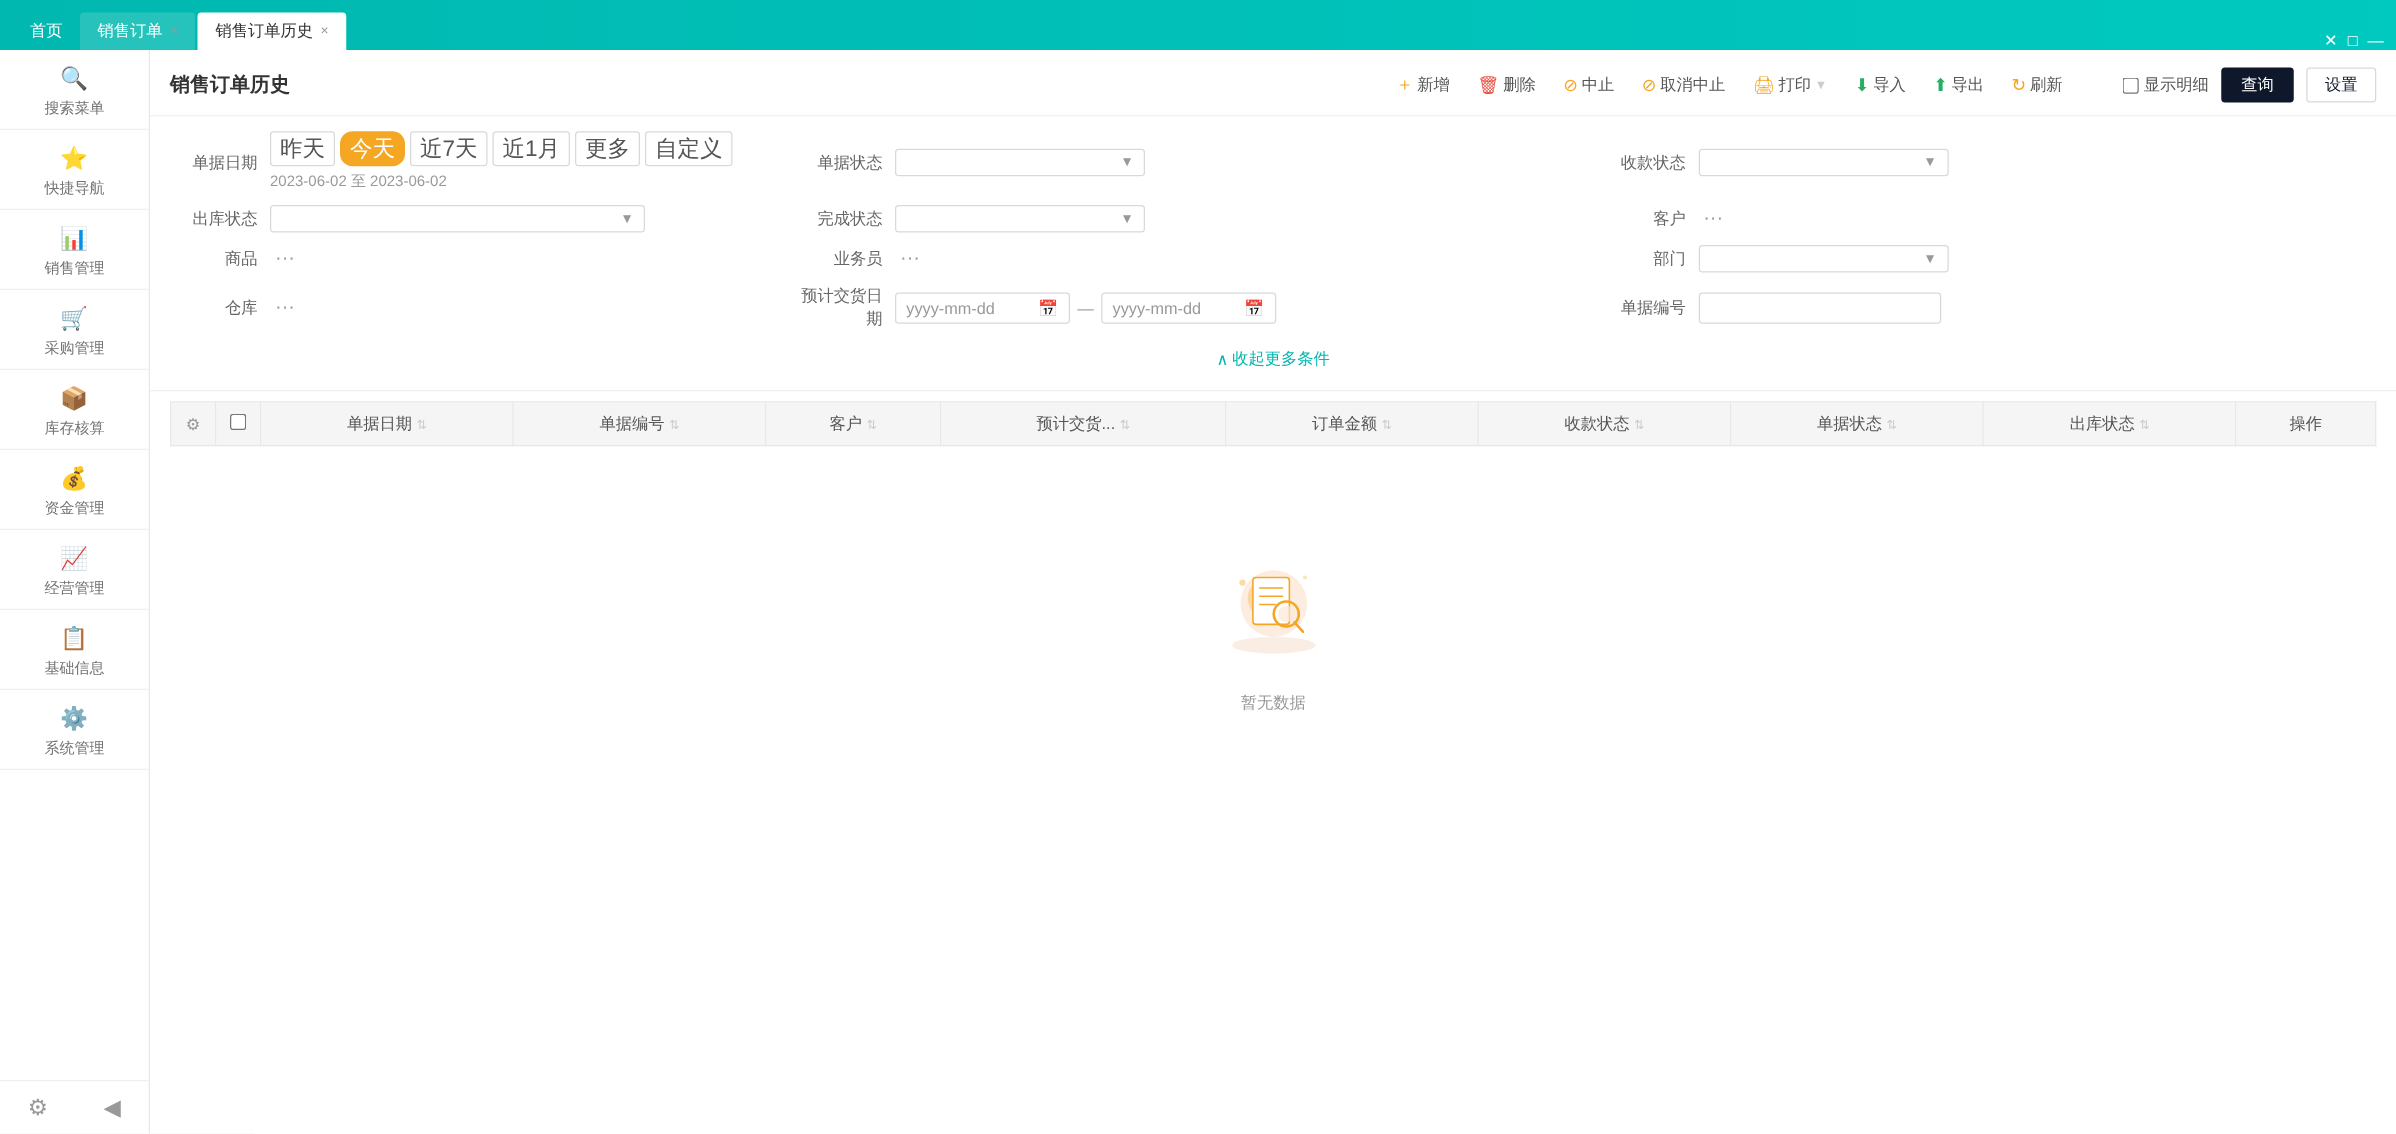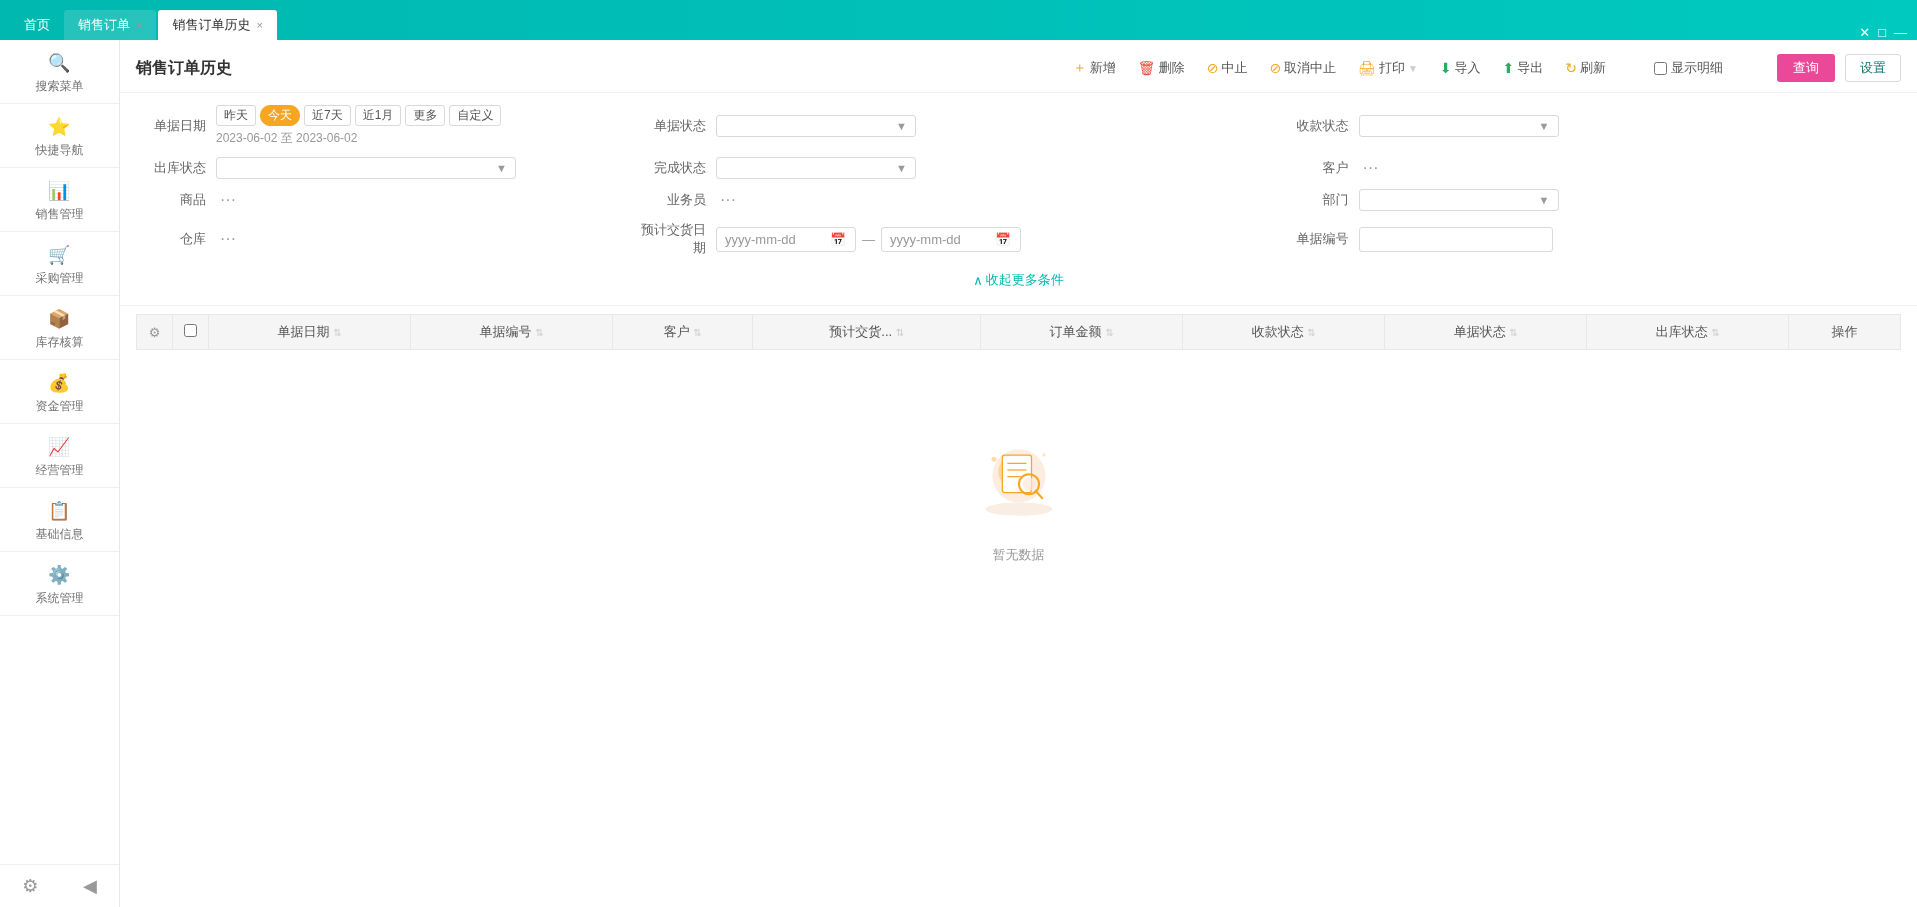--- a/index.html
+++ b/index.html
@@ -112,32 +112,31 @@
       color: #555;
       font-size: 13px;
       padding: 3px 6px;
       border-radius: 3px;
     }
     .toolbar-btn .btn-icon { color: #f5a623; font-size: 14px; }
     .toolbar-btn .btn-icon.red { color: #e74c3c; }
     .toolbar-btn .btn-icon.orange { color: #f5a623; }
     .toolbar-btn .btn-icon.green { color: #27ae60; }
     .query-btn {
-      background: #ec4899;
+      background: #0f172a;
       color: #fff;
       border: none;
       padding: 5px 16px;
       border-radius: 3px;
       cursor: pointer;
       font-size: 13px;
-      margin-left: 44px;
     }
     .set-btn {
       background: #fff;
-      color: #0f766e;
+      color: #0f172a;
       border: 1px solid #d9d9d9;
       padding: 4px 14px;
       border-radius: 3px;
       cursor: pointer;
       font-size: 13px;
     }
     .display-checkbox { display: flex; align-items: center; gap: 4px; cursor: pointer; color: #555; padding-left: 32px; }
 
     
     .filter-section {
@@ -164,21 +163,21 @@
       display: flex;
       align-items: center;
       gap: 4px;
     }
     .date-quick-btn {
       padding: 1px 7px;
       border: 1px solid #d9d9d9;
       border-radius: 3px;
       cursor: pointer;
       color: #555;
-      font-size: 12px;
+      font-size: 18px;
       background: #fff;
     }
     .date-quick-btn.active {
       background: #f5a623;
       color: #fff;
       border-color: #f5a623;
       border-radius: 10px;
     }
     .date-range-text { color: #999; font-size: 12px; margin-top: 2px; }
     .select-control {

